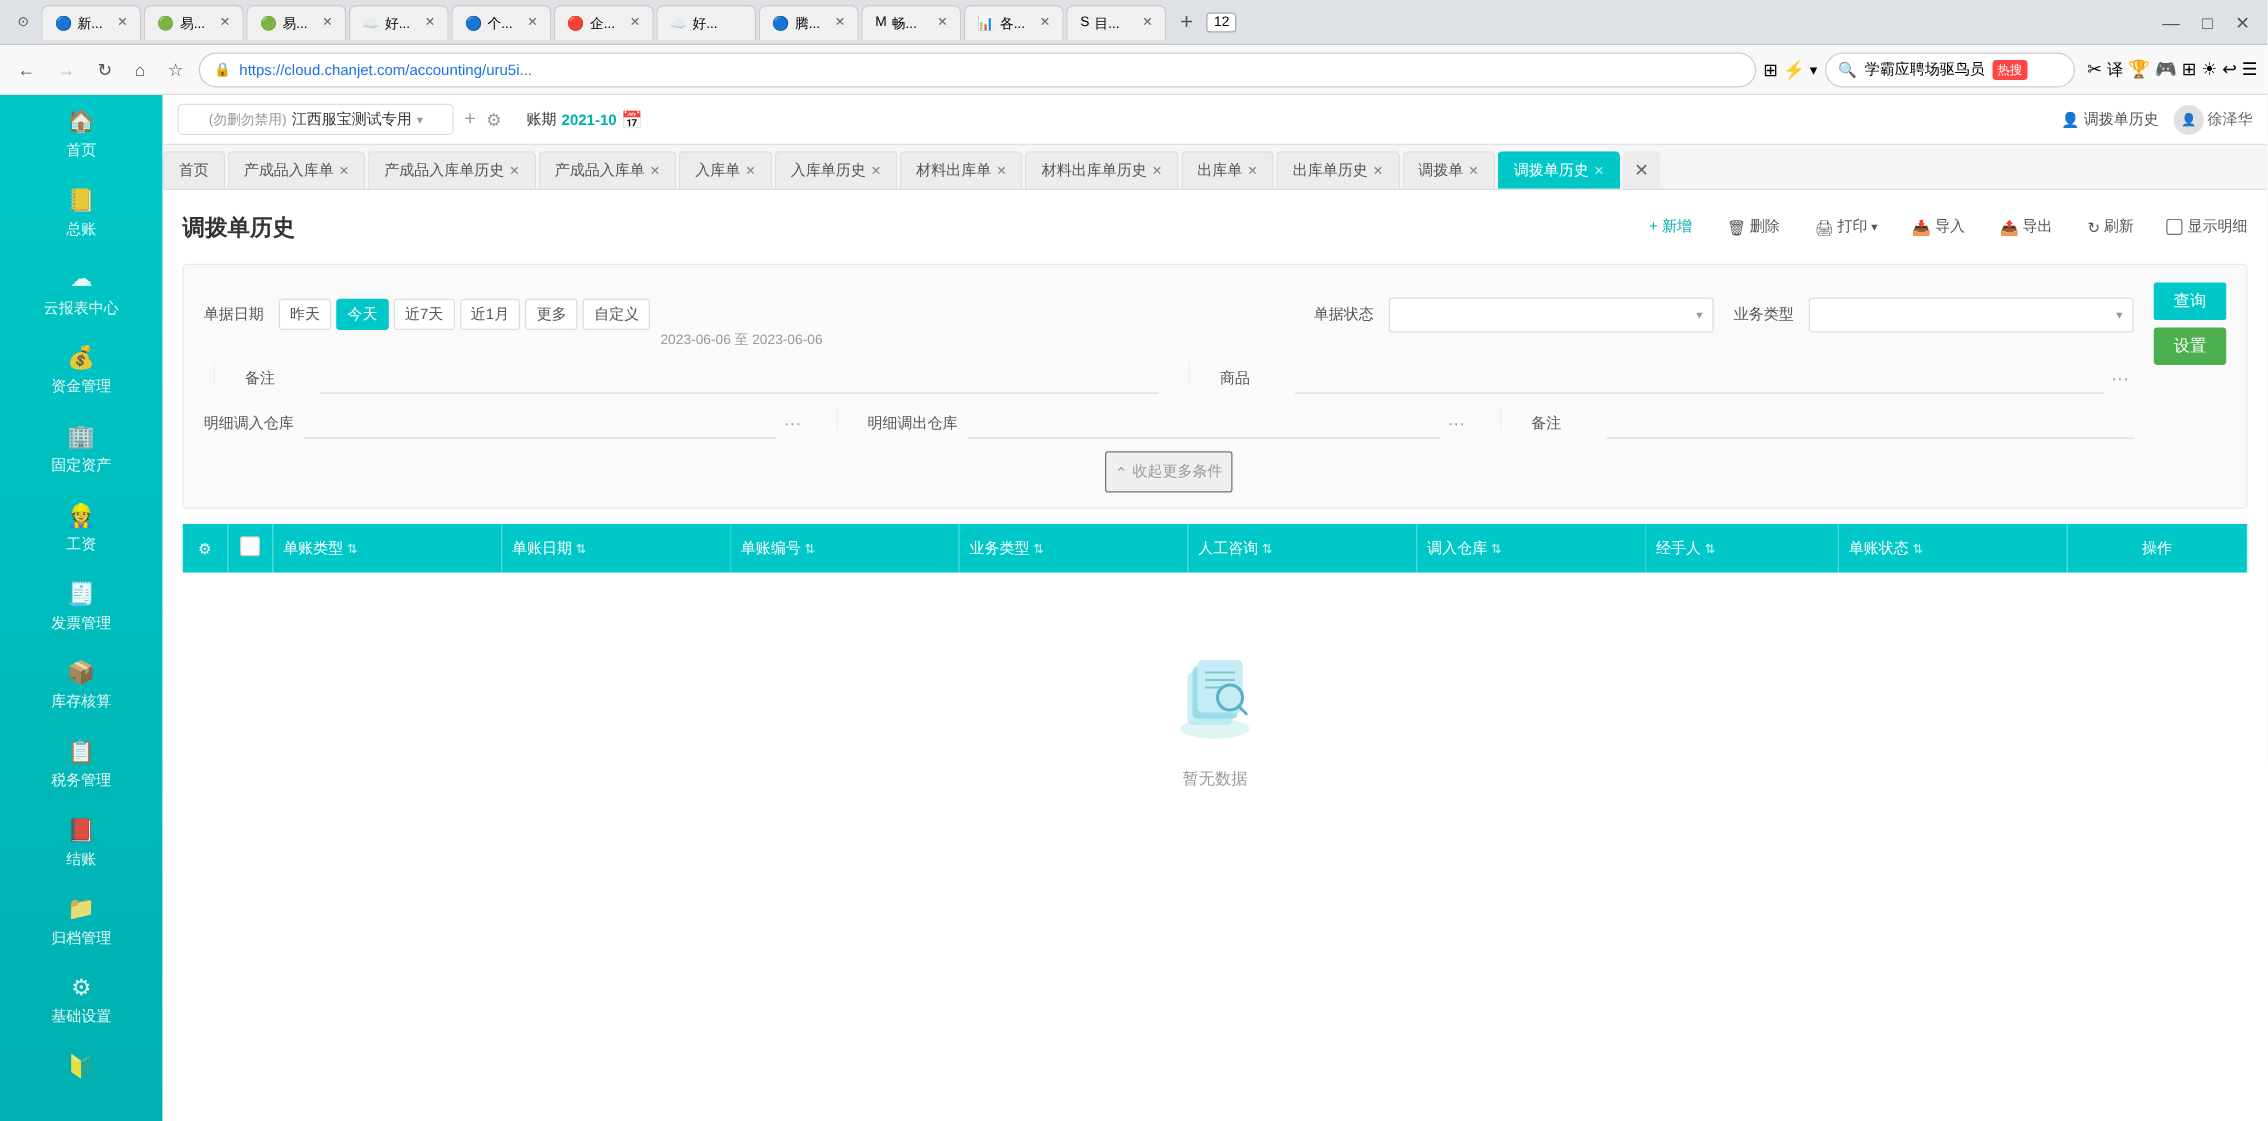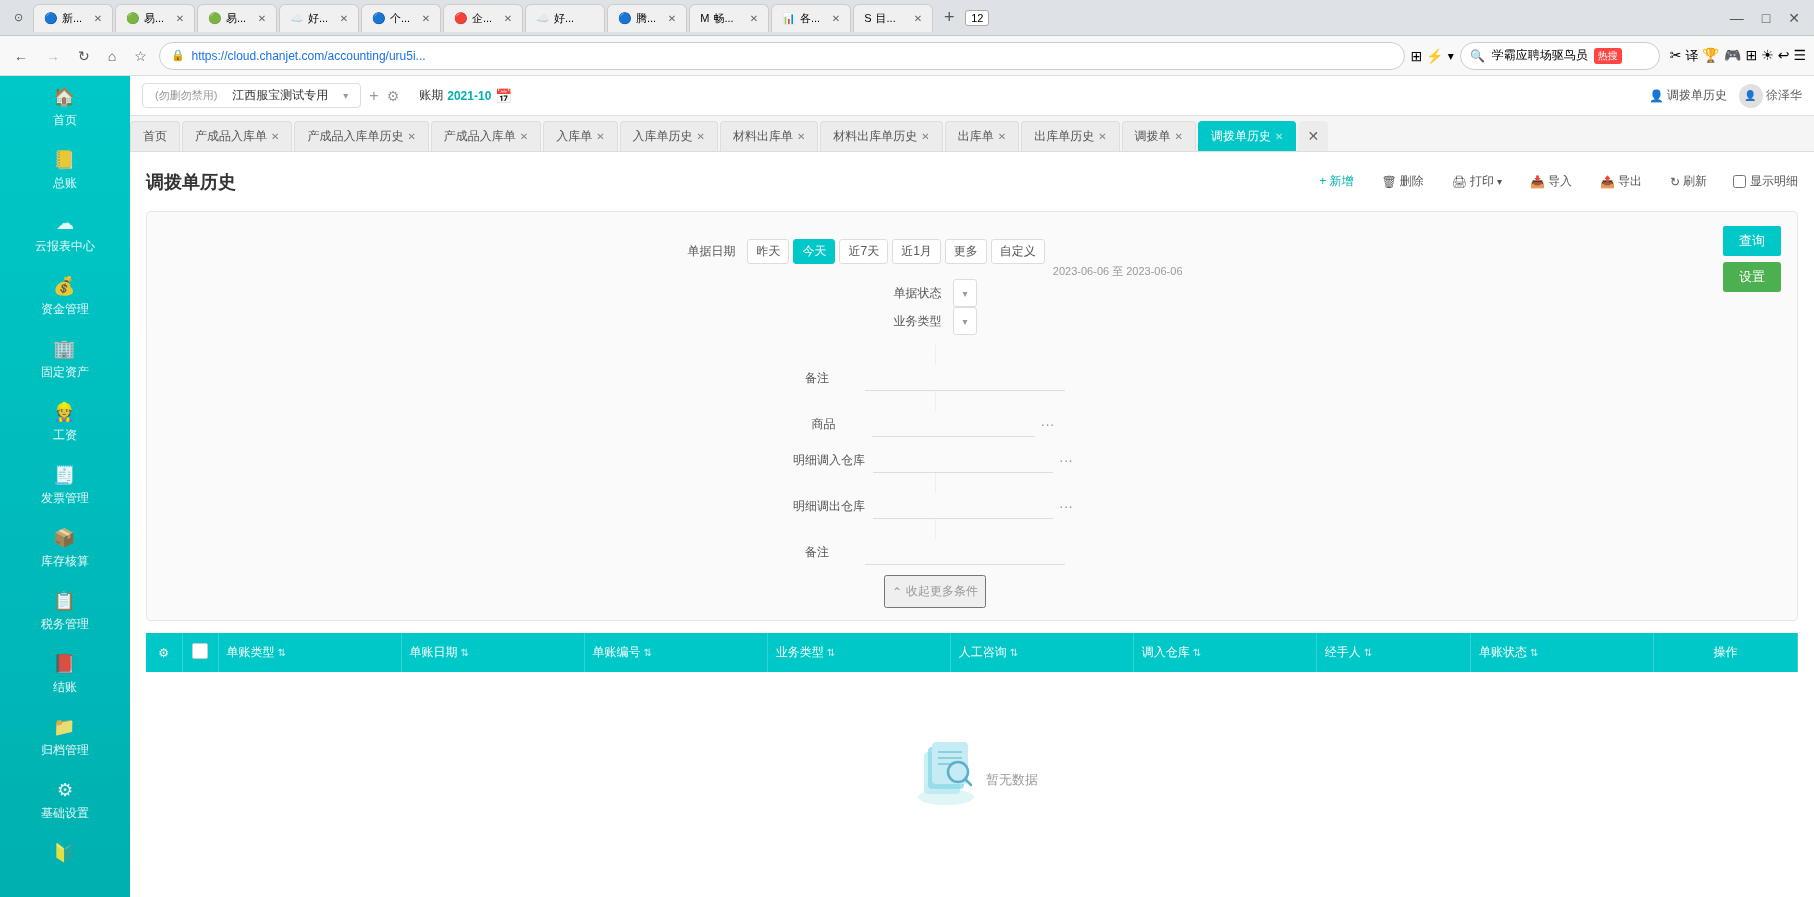--- a/index.html
+++ b/index.html
@@ -129,27 +129,27 @@
       height: 40px;
       display: flex;
       align-items: center;
       padding: 0 12px;
       border-bottom: 1px solid #e0e0e0;
       gap: 8px;
     }
     .company-selector {
       display: flex;
       align-items: center;
-      gap: 15px;
+      gap: 4px;
       font-size: 12px;
       color: #666;
       cursor: pointer;
       border: 1px solid #ddd;
       border-radius: 4px;
-      padding: 3px 12px;
+      padding: 3px 24px;
     }
     .company-name { color: #333; text-align: center; }
     .period-selector {
       display: flex;
       align-items: center;
       gap: 4px;
       font-size: 12px;
       color: #333;
       margin-left: 12px;
     }
@@ -248,23 +248,22 @@
     
     .filter-area {
       border: 1px solid #e8e8e8;
       border-radius: 4px;
       padding: 12px 16px;
       margin-bottom: 12px;
       background: #fafafa;
     }
     .filter-row {
       display: flex;
-      align-items: center;
+      gap: 16px;
       margin-bottom: 10px;
-      flex-direction: column;
     }
     .filter-row:last-child { margin-bottom: 0; }
     .filter-date-buttons { display: flex; align-items: center; gap: 4px; }
     .date-btn {
       padding: 3px 8px;
       border: 1px solid #ddd;
       background: #fff;
       border-radius: 3px;
       cursor: pointer;
       font-size: 12px;
@@ -321,21 +320,21 @@
       border-right: 1px solid rgba(255,255,255,0.2);
     }
     .data-table thead th.col-checkbox { width: 36px; text-align: center; }
     .data-table thead th.col-settings { width: 36px; text-align: center; }
     .data-table thead th .sort-icon { font-size: 10px; opacity: 0.8; }
     .th-sort { display: flex; align-items: center; gap: 3px; cursor: pointer; }
 
     
     .empty-state {
       display: flex;
-      flex-direction: row;
+      flex-direction: column;
       align-items: center;
       justify-content: center;
       padding: 60px 0;
       color: #999;
       font-size: 13px;
     }
     .empty-icon {
       width: 80px;
       height: 80px;
       margin-bottom: 16px;

